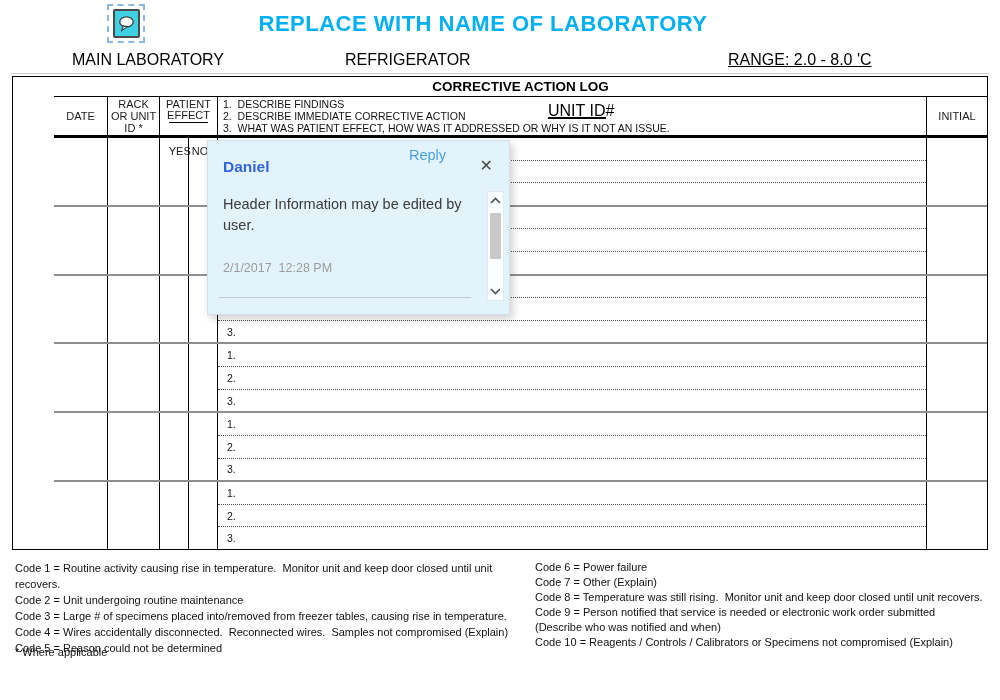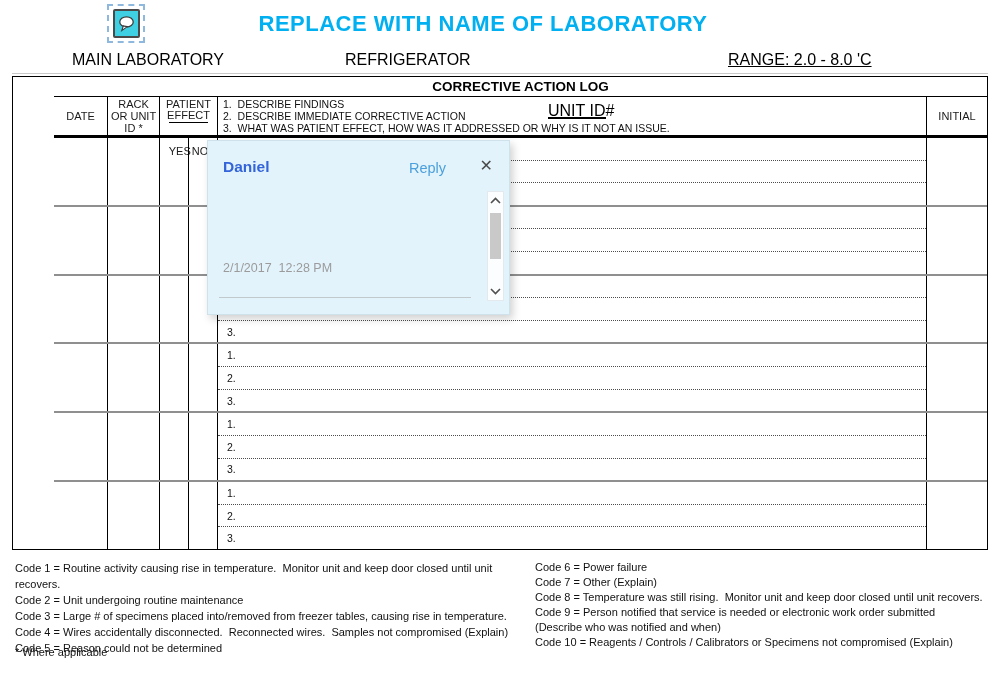--- a/index.html
+++ b/index.html
@@ -54,21 +54,21 @@
   .sub-row { flex:1; display:flex; align-items:center; padding-left:9px; border-bottom:1.5px dotted #4c4c4c; }
   .sub-row.last { border-bottom:none; }
   .sub-label { font-size:10.5px; color:#111; }
 
   
   .comment-popup {
     position:absolute; left:207px; top:140px; width:303px; height:175px;
     background:#e3f3fb; border:1px solid #cfe2ec; box-shadow:3px 4px 8px rgba(0,0,0,.18); z-index:10;
   }
   .cp-author { position:absolute; left:15px; top:17px; font-size:15.5px; font-weight:bold; color:#3464d9; }
-  .cp-reply  { position:absolute; right:63px; top:19px; font-size:14.5px; color:#4a9fdc; cursor:pointer; }
+  .cp-reply  { position:absolute; right:63px; top:6px; font-size:14.5px; color:#4a9fdc; cursor:pointer; }
   .cp-close  { position:absolute; right:16px; top:17px; font-size:16px; color:#4a4a4a; cursor:pointer; line-height:16px; }
   .cp-body   { position:absolute; left:15px; top:53px; width:248px; font-size:14.5px; color:#3a3a3a; line-height:21px; }
   .cp-time   { position:absolute; left:15px; top:120px; font-size:12.5px; color:#9b9b9b; white-space:pre; }
   .cp-divider{ position:absolute; left:11px; top:156px; width:252px; border-top:1px solid #c2c9cc; }
   .cp-scrollbar { position:absolute; right:5px; top:50px; width:17px; height:110px; background:#fbfdfe; border:1px solid #e3e9ec; }
   .cp-sb-up, .cp-sb-down { position:absolute; left:0; width:100%; height:15px; display:flex; align-items:center; justify-content:center; }
   .cp-sb-up { top:1px; } .cp-sb-down { bottom:1px; }
   .cp-sb-thumb { position:absolute; left:2px; top:21px; width:11px; height:46px; background:#c9c9c9; }
 
   
@@ -234,20 +234,21 @@
           </div>
           <div class="cell c-init"></div>
         </div>
       </div>
   </div>
 
   <div class="comment-popup">
     <div class="cp-author">Daniel</div>
     <div class="cp-reply">Reply</div>
     <div class="cp-close">✕</div>
+    <div class="cp-body">Header Information may be edited by user.</div>
     <div class="cp-time">2/1/2017  12:28 PM</div>
     <div class="cp-divider"></div>
     <div class="cp-scrollbar">
       <div class="cp-sb-up">
         <svg width="11" height="7" viewBox="0 0 11 7">
             <polyline points="1,6 5.5,1.5 10,6" fill="none" stroke="#4f4f4f" stroke-width="1.6"></polyline>
           </svg>
       </div>
       <div class="cp-sb-thumb"></div>
       <div class="cp-sb-down">

